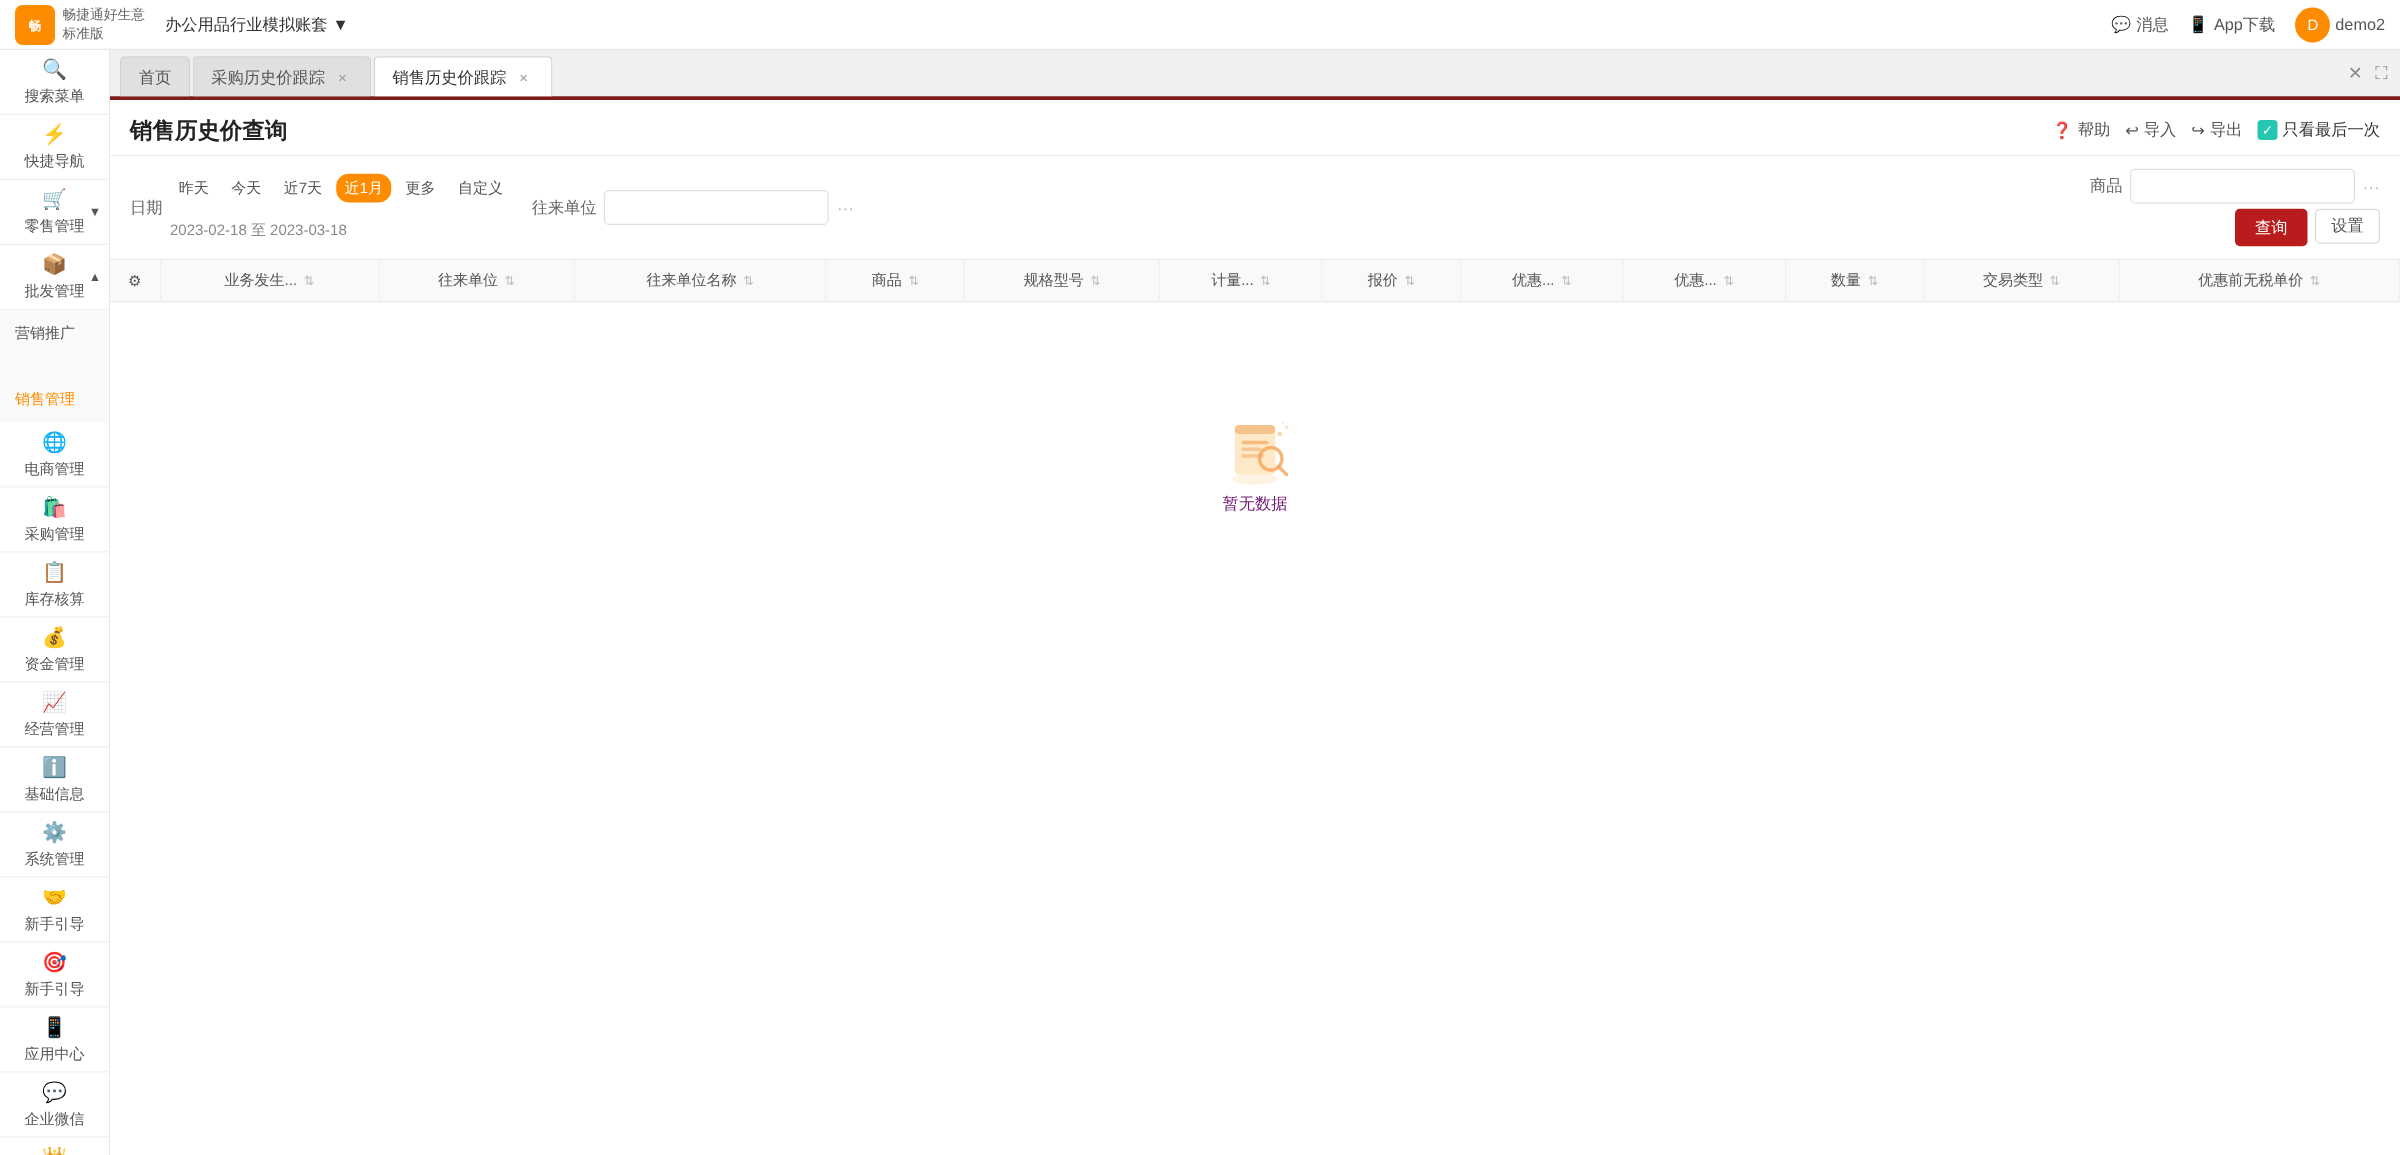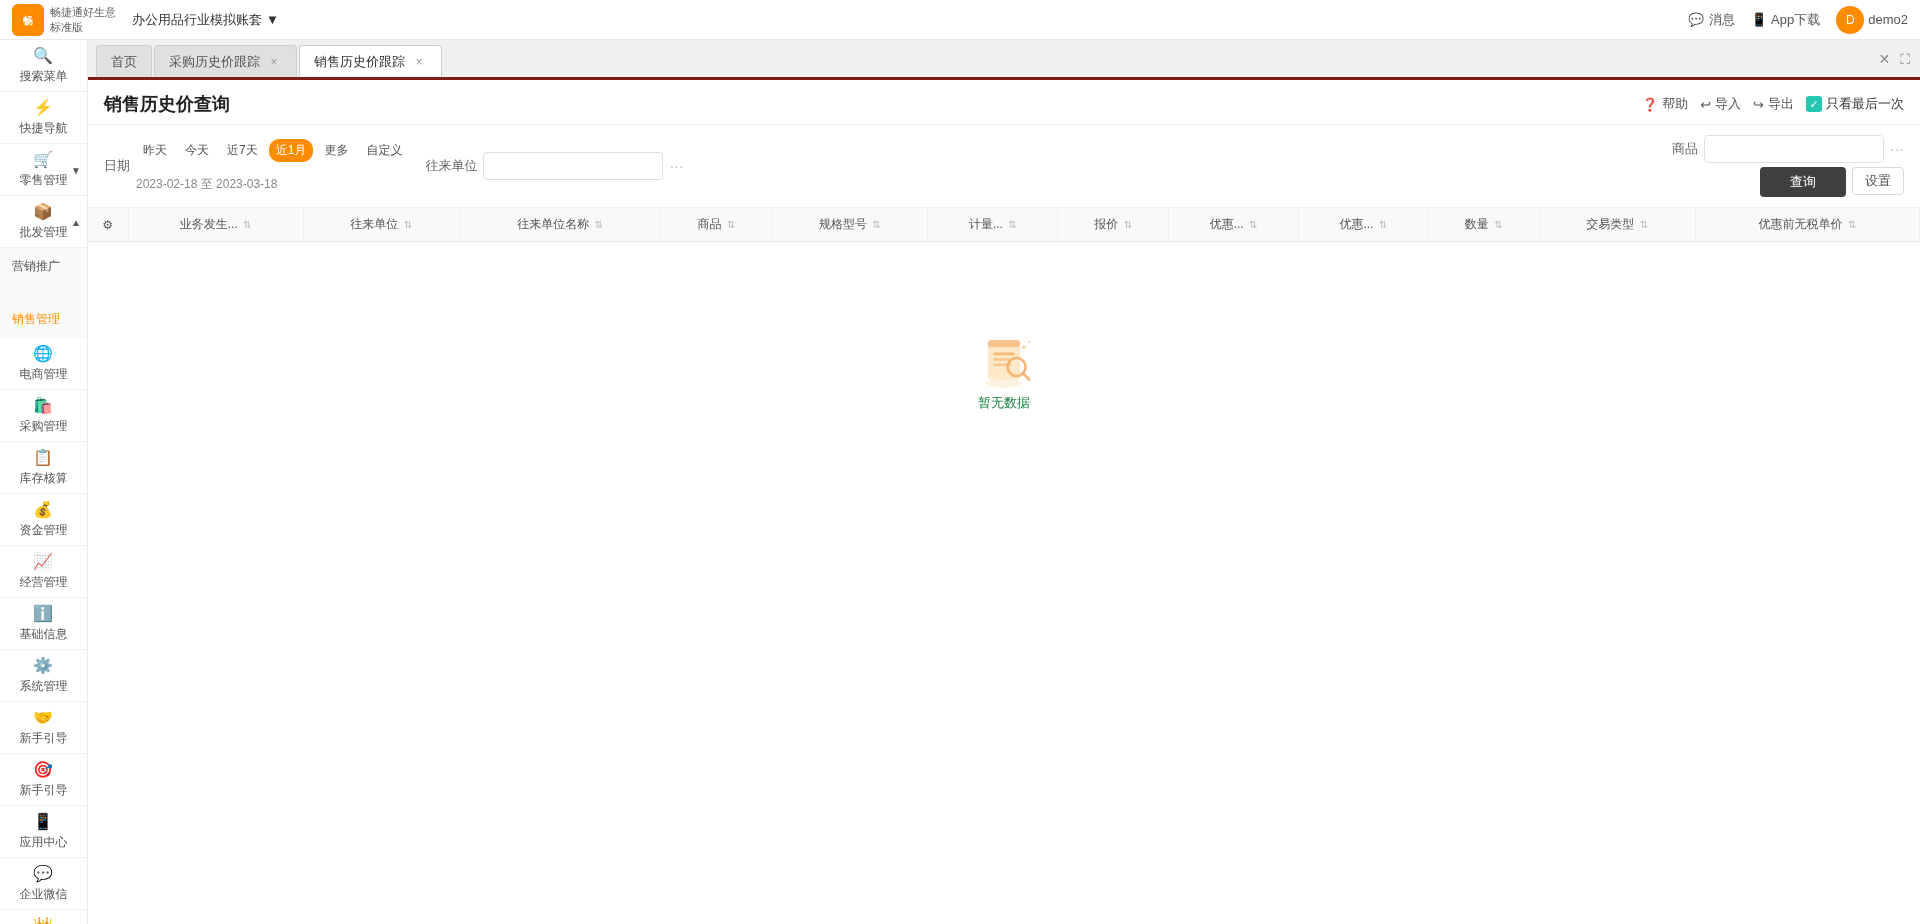--- a/index.html
+++ b/index.html
@@ -307,25 +307,25 @@
       padding: 0 8px;
       font-size: 12px;
       outline: none;
     }
     .filter-dots {
       color: #bbb;
       cursor: pointer;
       font-size: 14px;
     }
     .btn-query {
-      background: #404040;
+      background: #b91c1c;
       color: white;
       border: none;
       border-radius: 4px;
-      padding: 6px 30px;
+      padding: 6px 16px;
       cursor: pointer;
       font-size: 13px;
       height: 30px;
     }
     .btn-settings {
       background: #fff;
       color: #555;
       border: 1px solid #d9d9d9;
       border-radius: 4px;
       padding: 4px 12px;
@@ -373,21 +373,21 @@
     thead th:first-child {
       width: 40px;
       text-align: center;
     }
     .empty-state {
       display: flex;
       flex-direction: column;
       align-items: center;
       justify-content: center;
       padding: 80px 0;
-      color: #15803d;
+      color: #701a75;
       font-size: 13px;
     }
     
     .scroll-icon {
       width: 72px;
       height: 72px;
     }
   </style>
 </head>
 <body>

